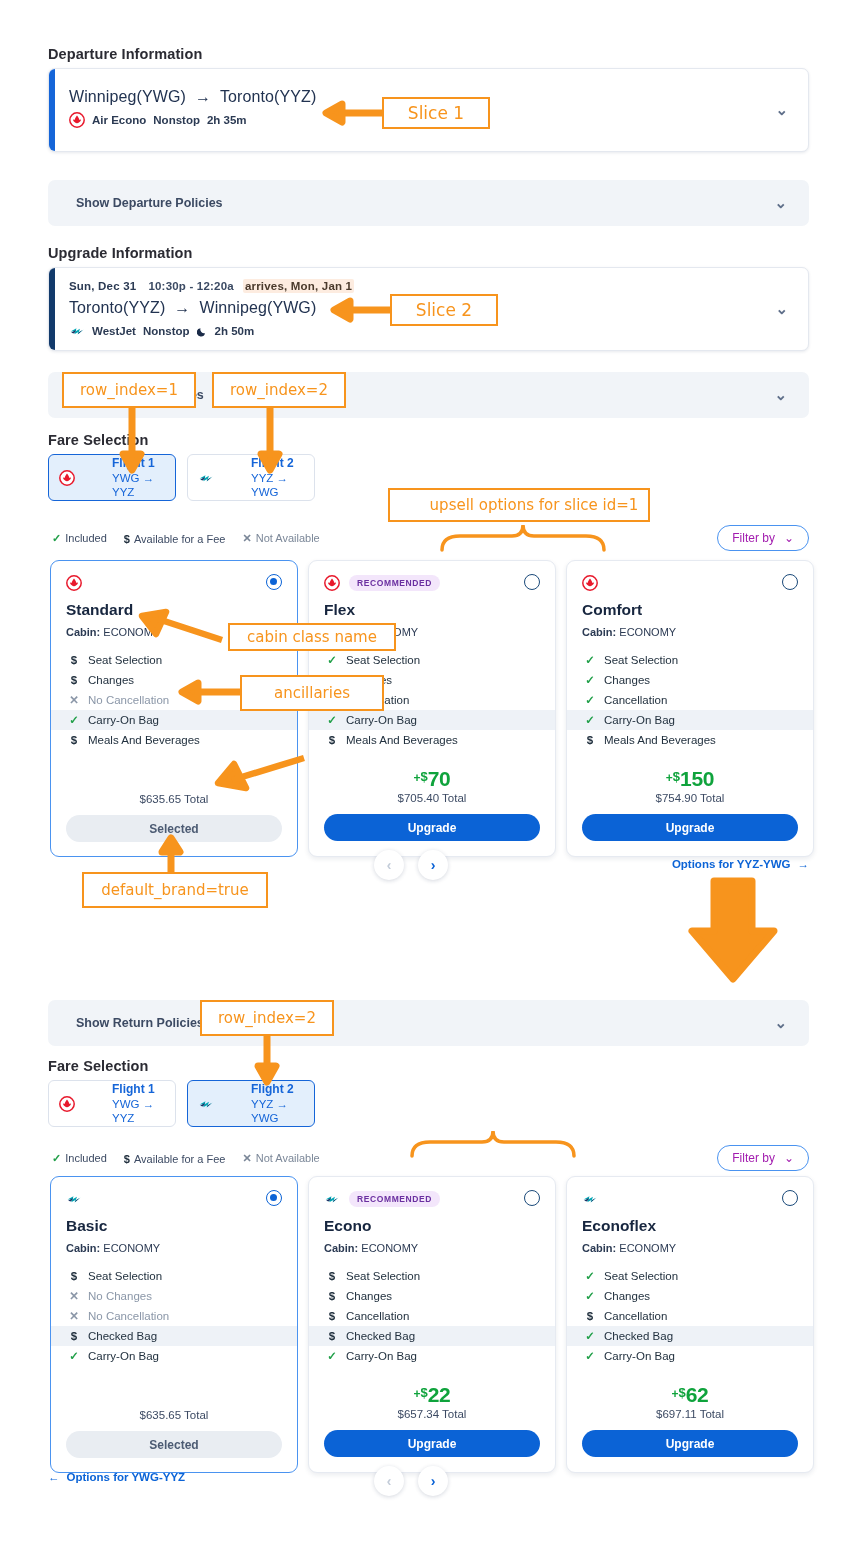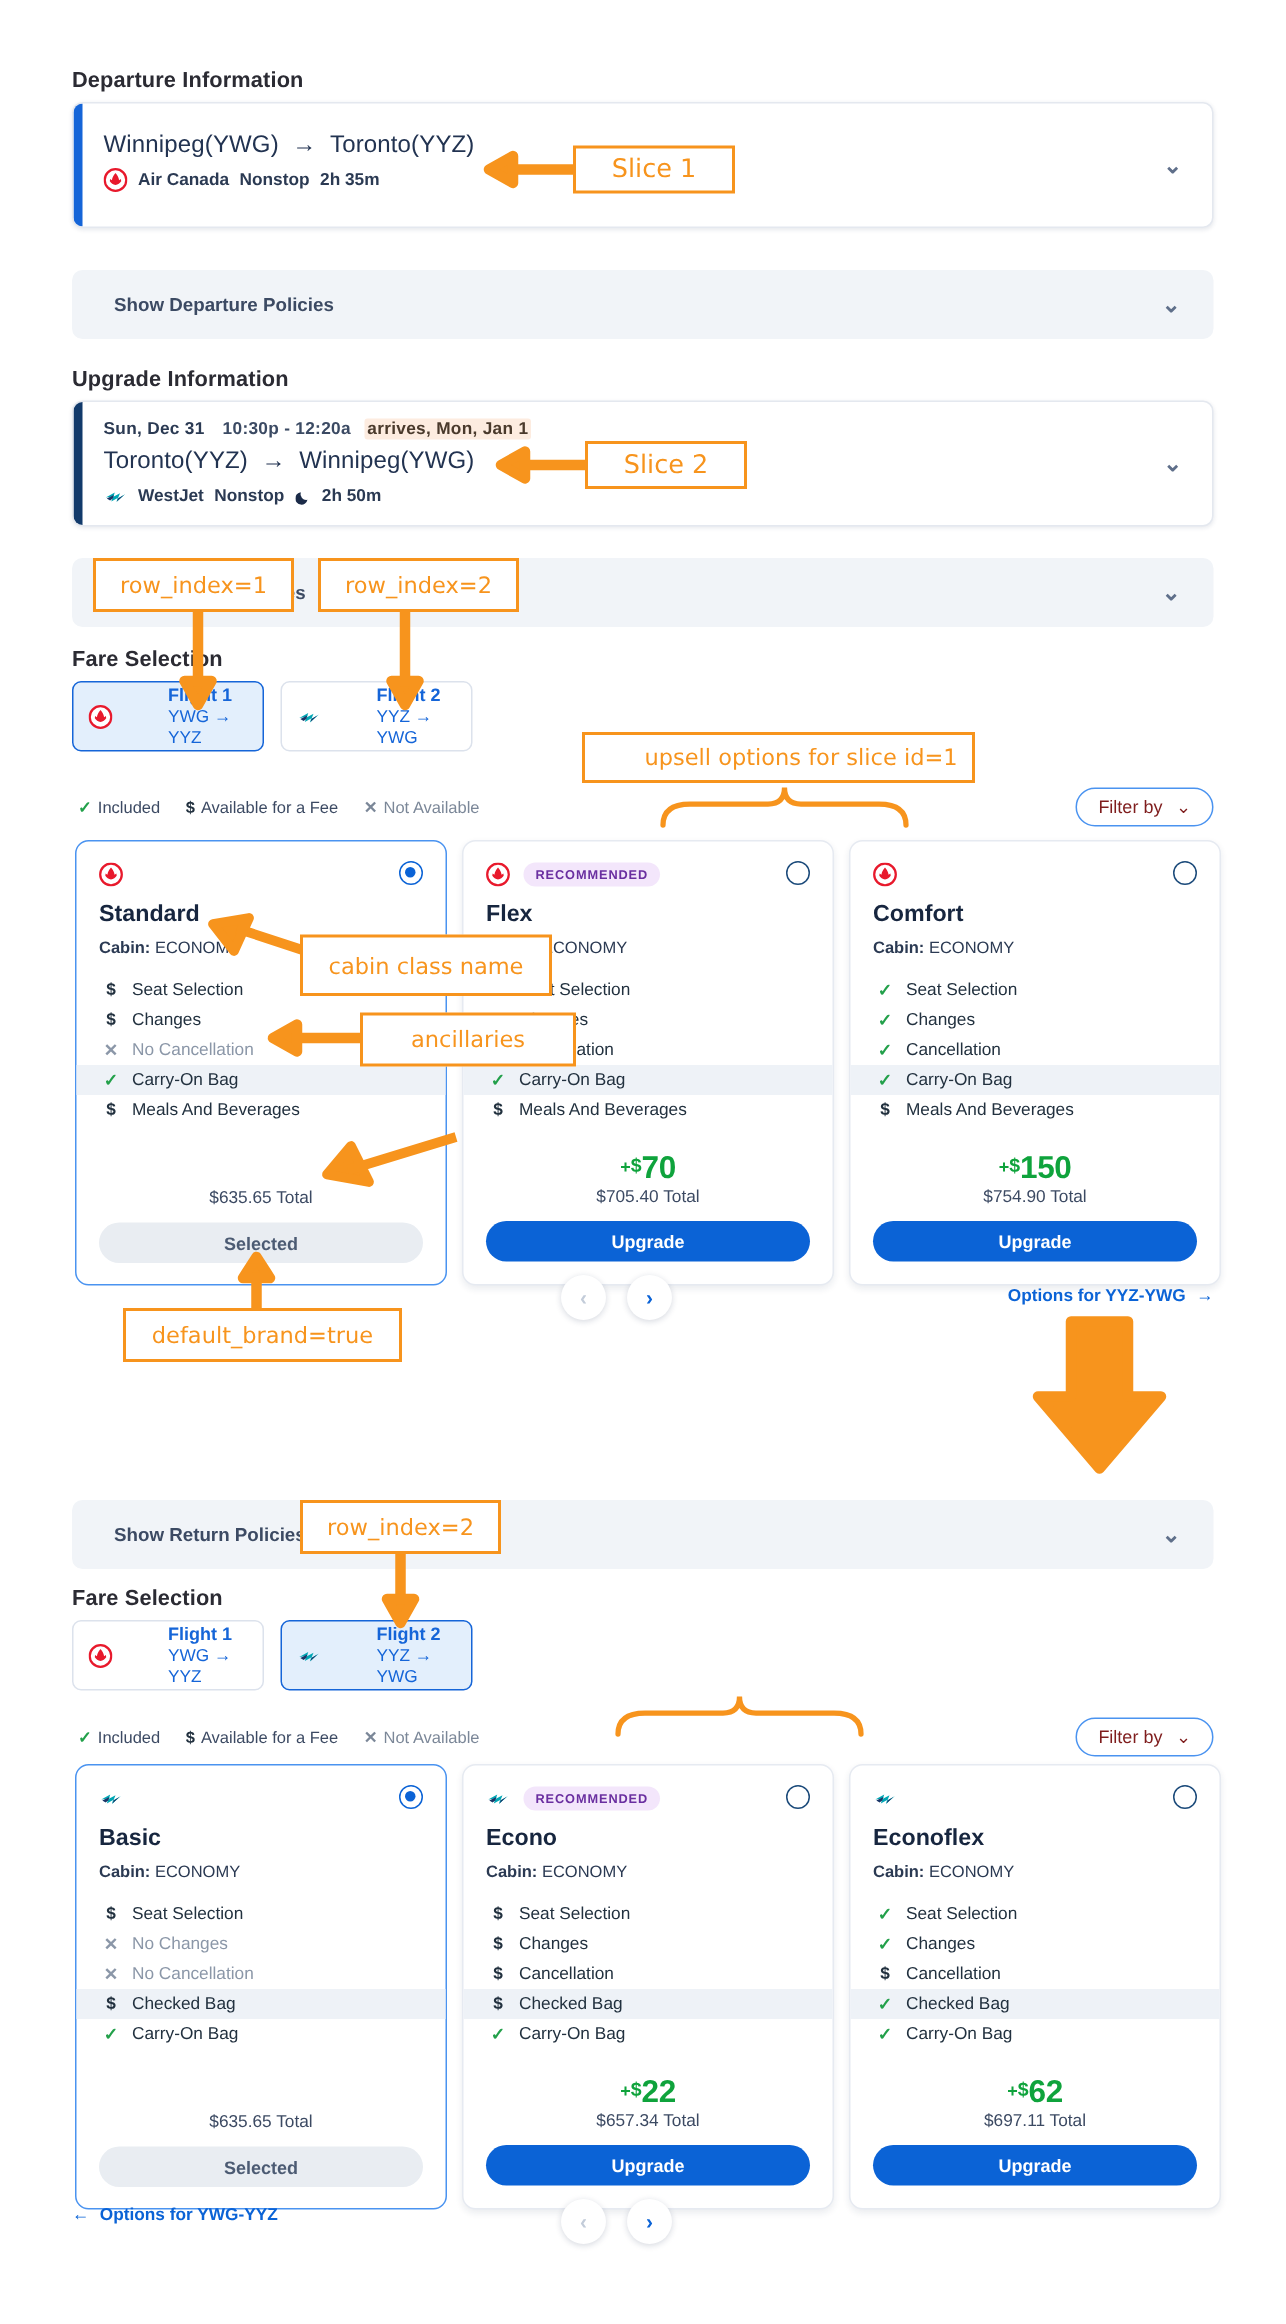--- a/index.html
+++ b/index.html
@@ -89,21 +89,21 @@
   .legend i { font-style: normal; font-weight: 700; margin-right: 4px; }
   .lg-ok i { color: #22a04a; }
   .lg-fee i { color: #22313f; }
   .lg-no i { color: #7b8798; }
   .lg-no { color: #7b8798; }
 
   
   .filter {
     position: absolute; height: 26px; padding: 0 14px;
     border: 1px solid #4a93f0; border-radius: 14px; background: #fff;
-    color: #7f1d1d; font-size: 12px; font-weight: 500;
+    color: #a21caf; font-size: 12px; font-weight: 500;
     display: flex; align-items: center; gap: 9px; text-align: right;
   }
 
   
   .cards { position: absolute; display: flex; gap: 10px; }
   .fcard {
     width: 248px; background: #fff; border-radius: 9px;
     border: 1px solid #e6eaf1; box-shadow: 0 2px 5px rgba(20,40,80,.09);
     padding: 13px 15px 14px; position: relative;
   }
@@ -196,21 +196,21 @@
       <div class="itin-l2">
         <span>Winnipeg(YWG)</span><span class="ar">→</span><span>Toronto(YYZ)</span>
       </div>
       <div class="itin-l3">
         <span class="mark">
           <svg viewBox="0 0 16 16">
               <circle cx="8" cy="8" r="7.2" fill="#fff" stroke="#e8192c" stroke-width="1.5"></circle>
               <path d="M8 3.4 C6.6 5 5.9 6.6 5.6 8.1 L4.4 7.3 L4.2 8.8 C5 10 6.4 11 8 11.3 C9.6 11 11 10 11.8 8.8 L11.6 7.3 L10.4 8.1 C10.1 6.6 9.4 5 8 3.4 Z" fill="#e8192c"></path>
             </svg>
         </span>
-        <span>Air Canada</span>
+        <span>Air Econo</span>
         <span>Nonstop</span>
         <span>2h 35m</span>
       </div>
     </div>
     <div class="itin-chev">⌄</div>
   </div>
 
   <div class="polbar" style="top:180px;">
     <span class="lbl">Show Departure Policies</span>
     <span class="chev">⌄</span>
@@ -648,21 +648,21 @@
     <svg width="170" height="30">
         <path d="M4 28 Q4 14 22 14 H74 Q85 14 85 3 Q85 14 96 14 H148 Q166 14 166 28" stroke="#f7941d" stroke-width="3.5" fill="none" stroke-linecap="round"></path>
       </svg>
   </div>
 
   <div class="ann-arrow" style="left:136px; top:610px;">
     <svg width="90" height="34">
         <path d="M86 30 L22 9 M30 2 L6 6 L20 24 Z" stroke="#f7941d" stroke-width="6.5" fill="#f7941d" stroke-linejoin="round"></path>
       </svg>
   </div>
-  <div class="ann" style="left:200px; top:623px; width:168px; height:41px;">cabin class name</div>
+  <div class="ann" style="left:228px; top:623px; width:168px; height:28px;">cabin class name</div>
 
   <div class="ann-arrow" style="left:178px; top:679px;">
     <svg width="64" height="26">
         <path d="M62 13 H20 M20 4 L4 13 L20 22 Z" stroke="#f7941d" stroke-width="7" fill="#f7941d" stroke-linejoin="round"></path>
       </svg>
   </div>
   <div class="ann" style="left:240px; top:675px; width:144px; height:36px;">ancillaries</div>
 
   <div class="ann-arrow" style="left:198px; top:750px;">
     <svg width="110" height="40">

